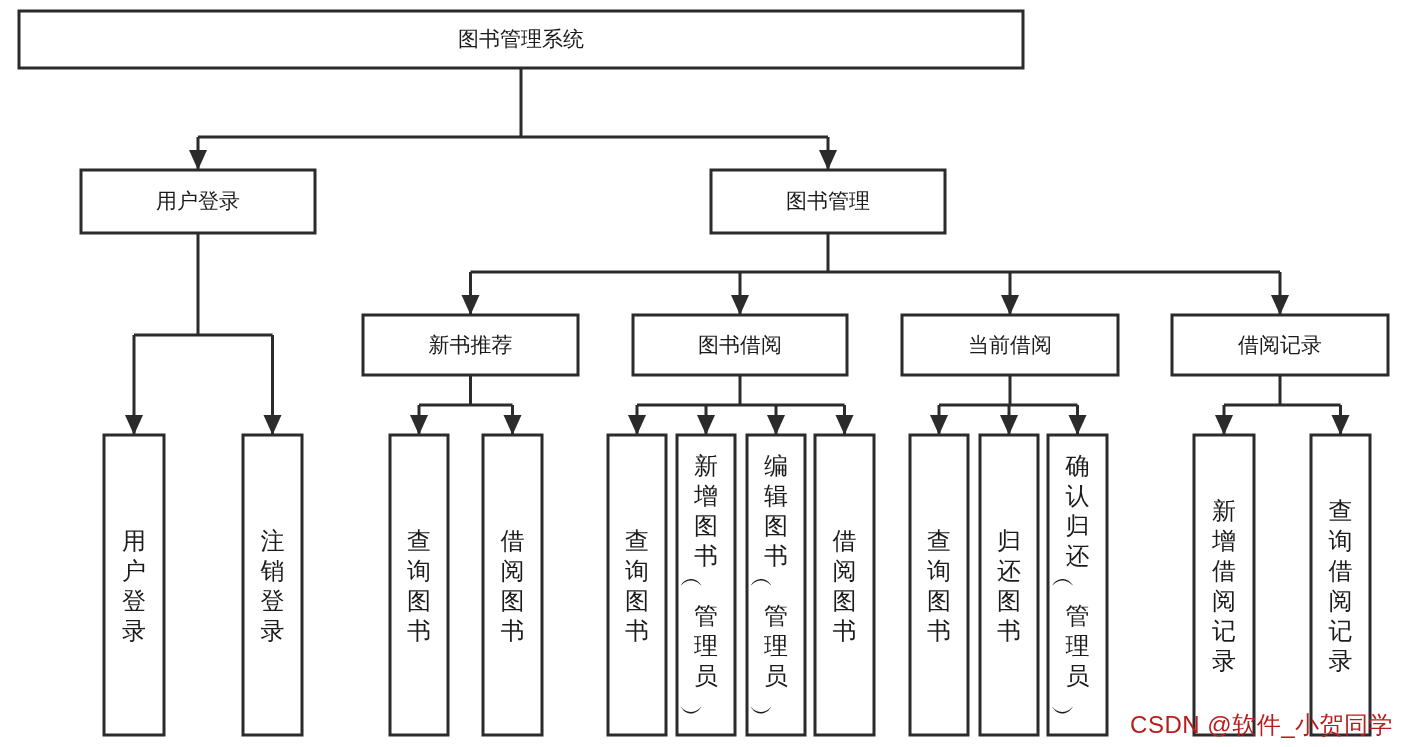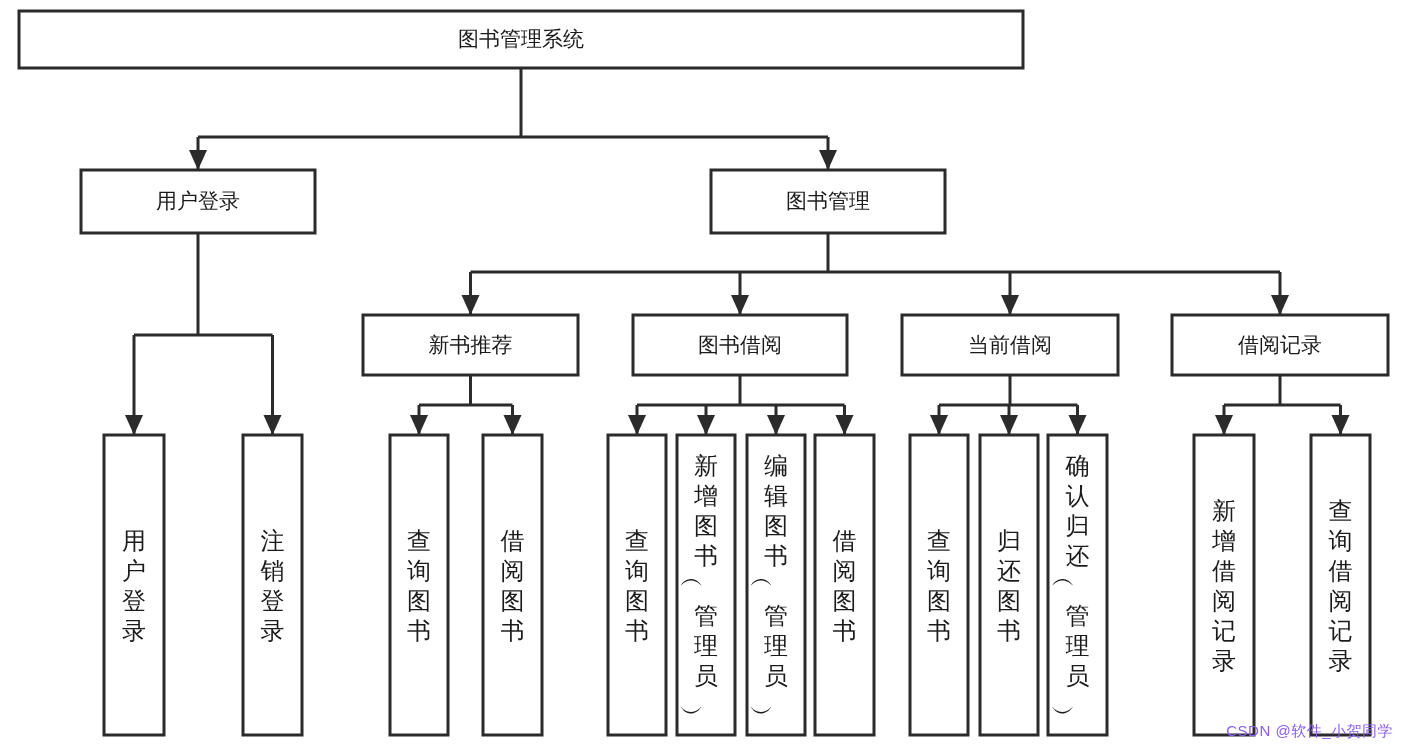--- a/index.html
+++ b/index.html
@@ -52,22 +52,22 @@
     font-family: "Liberation Sans", "DejaVu Sans", sans-serif;
     font-size: 24px;
     fill: #1b1b1b;
     text-anchor: middle;
   }
   .watermark {
     position: absolute;
     right: 12px;
     bottom: 6px;
     font-family: "Liberation Sans", "DejaVu Sans", sans-serif;
-    font-size: 15px;
-    color: #8b5cf6;
+    font-size: 24px;
+    color: #b91c1c;
     letter-spacing: 0.5px;
     white-space: nowrap;
     pointer-events: none;
   }
 </style>
 </head>
 <body>
 
 <div id="diagram-root">
   <svg class="flow" viewBox="0 0 1405 747" xmlns="http://www.w3.org/2000/svg">

